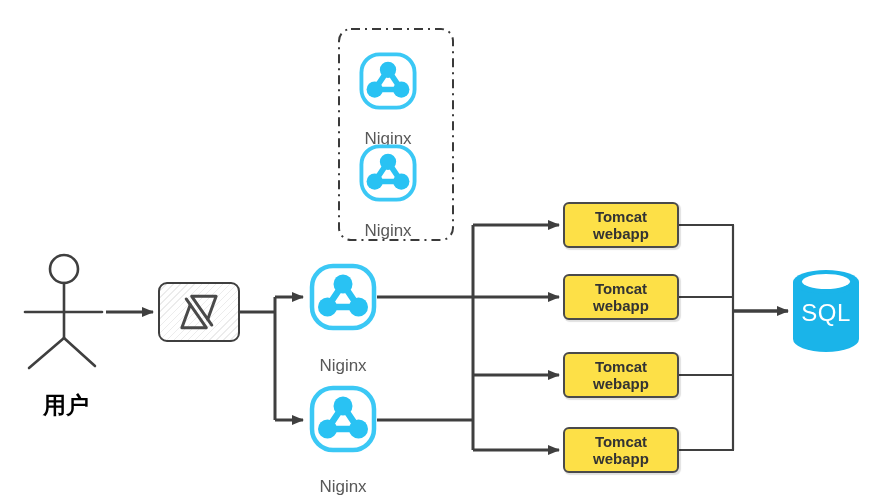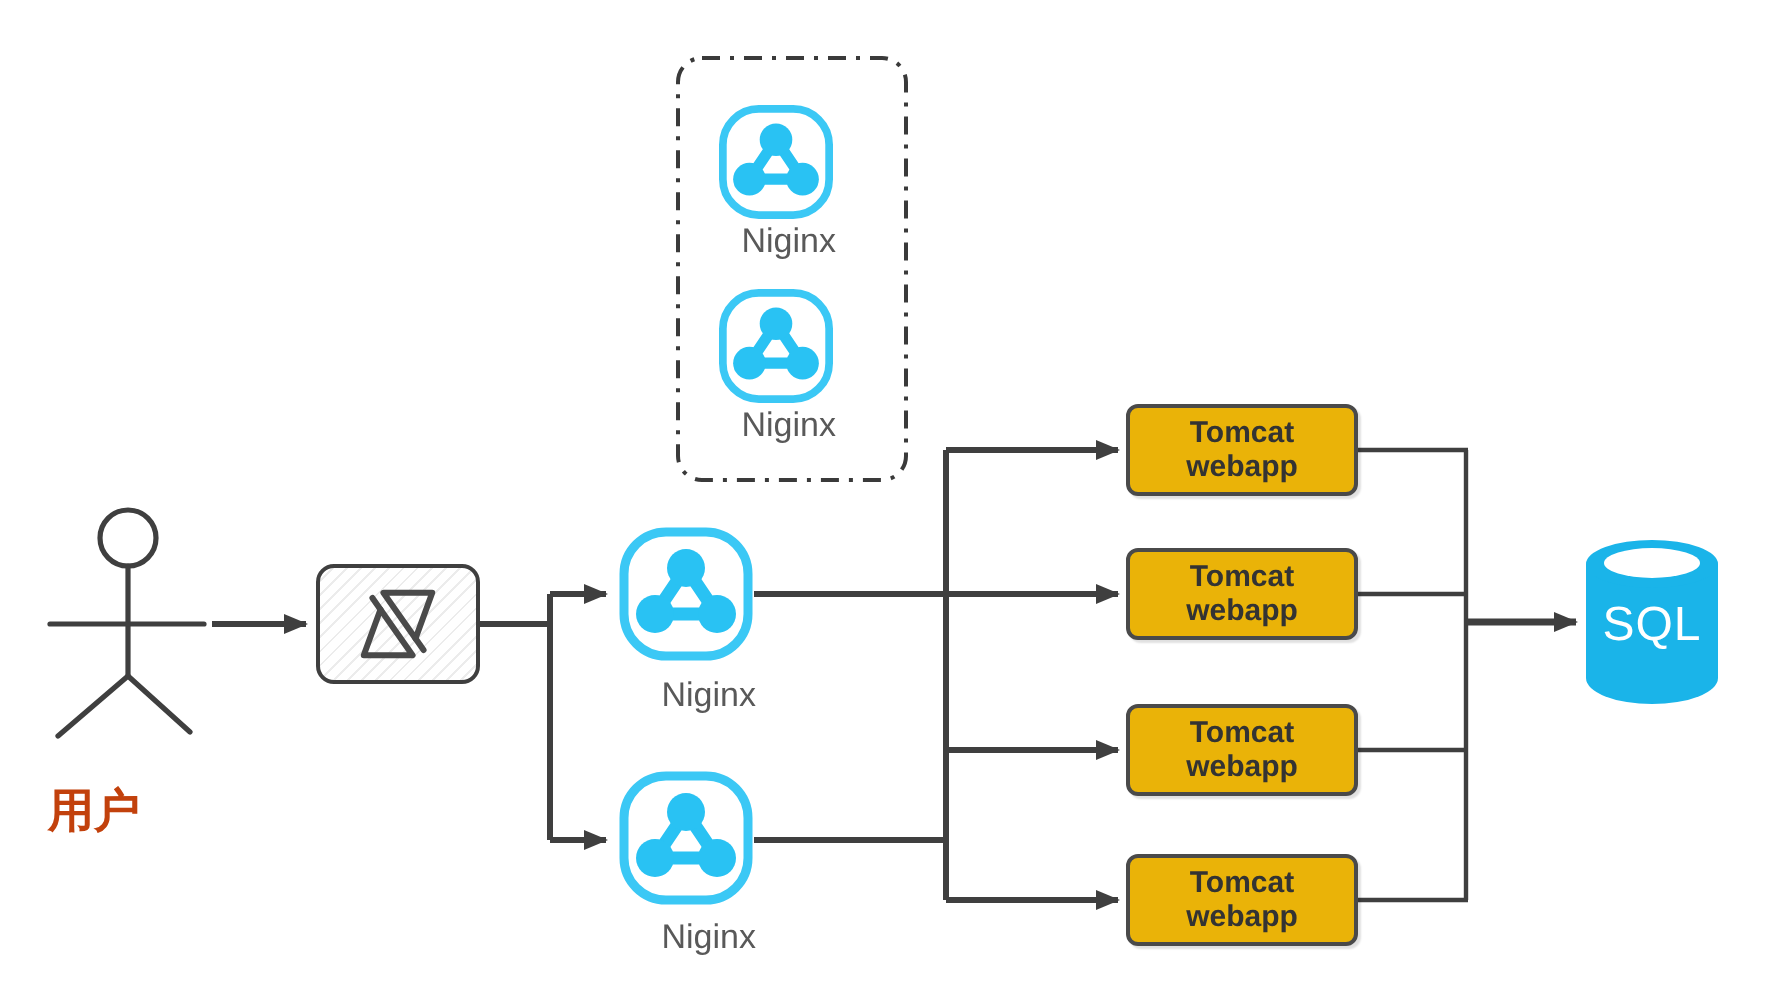--- a/index.html
+++ b/index.html
@@ -13,36 +13,36 @@
   #wires{position:absolute;left:0;top:0;width:885px;height:496px;}
   
   .lb-box{
     left:158px;top:282px;width:82px;height:60px;box-sizing:border-box;
     border:2.5px solid #3f3f3f;border-radius:9px;
     background:repeating-linear-gradient(135deg,#ffffff 0 4px,#ececec 4px 5px);
     display:flex;align-items:center;justify-content:center;
   }
   
   .node-label{
-    color:#595959;font-size:17px;text-align:right;line-height:20px;
+    color:#595959;font-size:17px;text-align:center;line-height:20px;margin-top:18px;
   }
   
   .tomcat{
     left:563px;width:116px;height:46px;box-sizing:border-box;
-    border:2px solid #4a4a4a;border-radius:6px;background:#eab308;
+    border:2px solid #4a4a4a;border-radius:6px;background:#fde047;
     box-shadow:1.5px 1.5px 1px rgba(0,0,0,0.12);
     display:flex;align-items:center;justify-content:center;
   }
   .tomcat-label{
     font-size:15px;font-weight:bold;color:#333;text-align:center;
     line-height:17px;white-space:pre-line;
   }
   .user-label{
-    left:24px;top:390px;width:76px;text-align:left;
-    color:#c2410c;font-size:23px;font-weight:bold;
+    left:13px;top:390px;width:76px;text-align:right;
+    color:#000000;font-size:23px;font-weight:bold;
   }
   .sql-label{
     left:792px;top:299px;width:68px;text-align:center;
     color:#ffffff;font-size:24px;font-weight:normal;letter-spacing:0.5px;
   }
 </style>
 </head>
 <body>
 
 <div id="stage">

